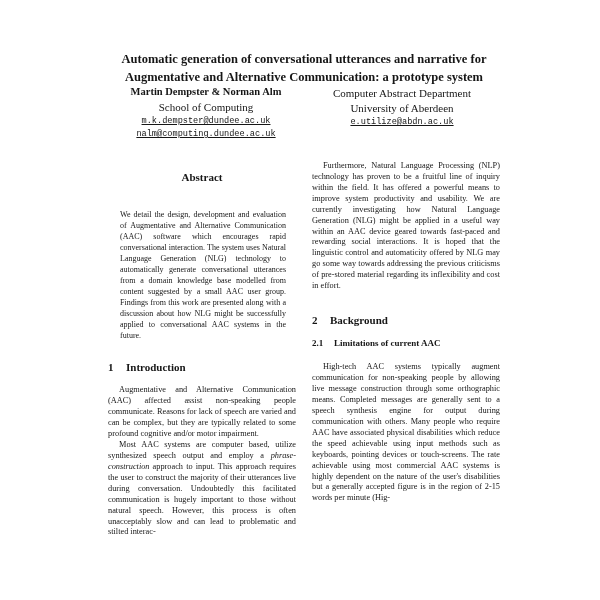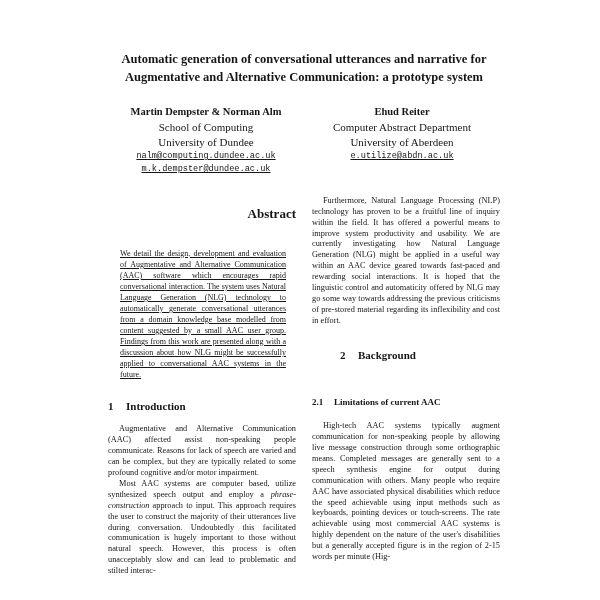--- a/index.html
+++ b/index.html
@@ -15,90 +15,86 @@
     padding: 50px 100px 0 108px;
   }
   .title {
     text-align: center;
     font-size: 12.5px;
     font-weight: bold;
     line-height: 1.45;
   }
   .authors {
     display: flex;
-    margin-top: 20px;
     justify-content: space-between;
   }
   .author { flex: 1; text-align: center; }
   .author-name { font-size: 10.5px; font-weight: bold; margin-bottom: 3px; }
   .affil { font-size: 11px; line-height: 1.35; }
   .email {
     font-family: "Liberation Mono", "DejaVu Sans Mono", monospace;
     font-size: 8.6px;
     line-height: 1.5;
     text-decoration: underline;
     color: #161616;
     display: block;
   }
   .columns { display: flex; gap: 16px; margin-top: 20px; }
   .col { width: 188px; }
   .abstract-heading {
-    text-align: right;
+    text-align: center;
     font-weight: bold;
-    font-size: 13px;
+    font-size: 11px;
     margin: 10px 0 26px 0;
   }
   .abstract-body {
     font-size: 8px;
     line-height: 1.38;
     text-align: justify;
     padding: 0 10px 0 12px;
-    text-decoration: underline;
   }
   p.body {
     font-size: 8.3px;
     line-height: 1.32;
     text-align: justify;
   }
   p.indent { text-indent: 11px; }
   .it { font-style: italic; }
   .section-heading {
     font-size: 11px;
     font-weight: bold;
     margin: 20px 0 12px 0;
   }
   .section-heading .sec-num { display: inline-block; width: 18px; }
   .subsection-heading {
     font-size: 9px;
     font-weight: bold;
-    margin: 36px 0 14px 0;
+    margin: 12px 0 14px 0;
   }
   .subsection-heading .sec-num { display: inline-block; width: 22px; }
-  .heading-2 { margin-top: 22px; margin-bottom: 0; margin-left: 28px; }
+  .heading-2 { margin-top: 22px; margin-bottom: 0; }
 </style>
 </head>
 <body>
 
 <div class="page">
 
   <h1 class="title">
     <span>Automatic generation of conversational utterances and narrative for</span><br>
     <span>Augmentative and Alternative Communication: a prototype system</span>
   </h1>
 
   <div class="authors">
     <div class="author">
       <div class="author-name">Martin Dempster &amp; Norman Alm</div>
       <div class="affil">School of Computing</div>
-      <div class="affil">University of Dundee</div>
+      <a class="email">m.k.dempster@dundee.ac.uk</a>
       <a class="email">nalm@computing.dundee.ac.uk</a>
-      <a class="email">m.k.dempster@dundee.ac.uk</a>
     </div>
     <div class="author">
-      <div class="author-name">Ehud Reiter</div>
       <div class="affil">Computer Abstract Department</div>
       <div class="affil">University of Aberdeen</div>
       <a class="email">e.utilize@abdn.ac.uk</a>
     </div>
   </div>
 
   <div class="columns">
 
     <div class="col">
       <div class="abstract-heading">Abstract</div>

